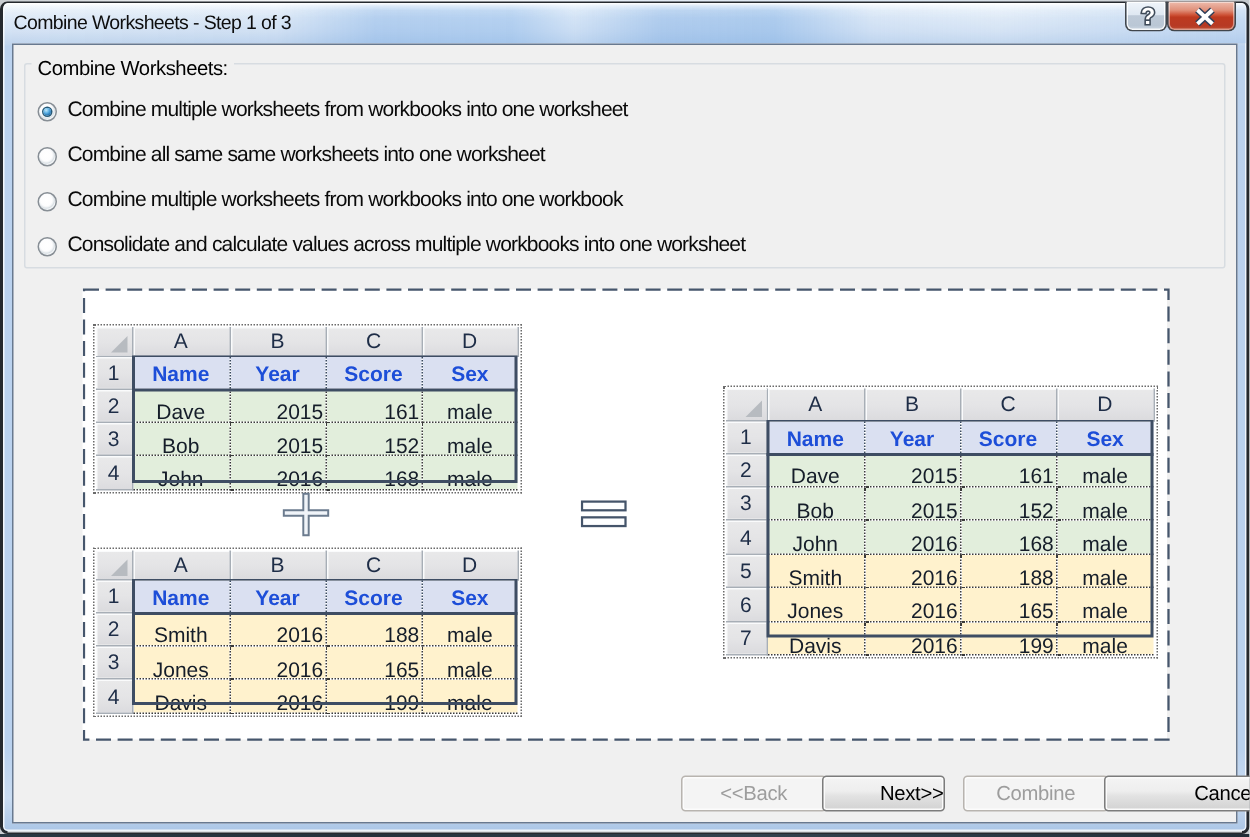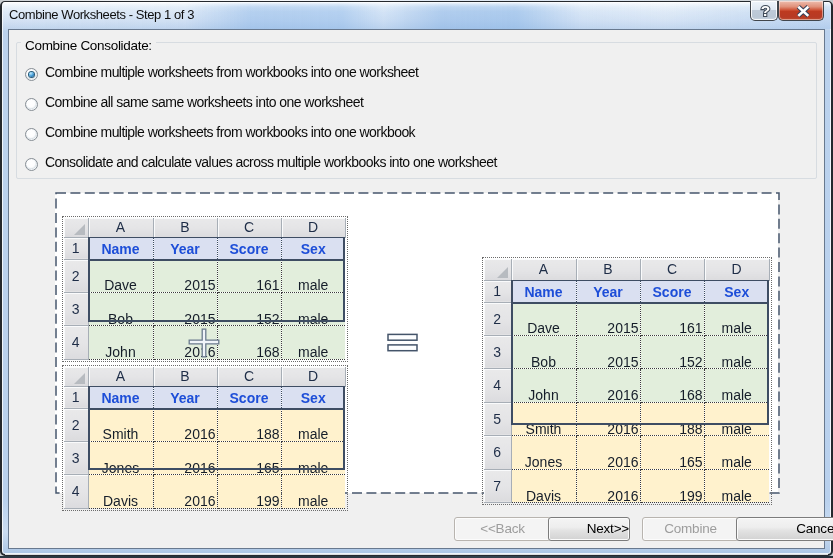--- a/index.html
+++ b/index.html
@@ -64,21 +64,21 @@
     border-right:1px solid #a7aeb6; border-bottom:1px solid #a7aeb6;
     box-shadow: inset 1px 1px 0 #fafbfc;
     color:#1e2d47; font-size:14px; }
   td.corner { position:relative; }
   td.corner .tri { position:absolute; right:3px; bottom:2px; width:0; height:0;
     border-bottom:11px solid #b7bbc0; border-left:11px solid transparent; }
   td.cap { background:#dae0f1; font-weight:bold; color:#1d4ed8; font-size:14px;
     border-right:1px dotted #394a61; padding-top:5.5px; vertical-align:top; line-height:12px; }
   td.green { background:#e2eedc; }
   td.yellow { background:#fff2cd; }
-  td.data { border-right:1px dotted #3a3a3a; border-bottom:1px dotted #3a3a3a; padding-top:21px; vertical-align:top; line-height:11.5px; }
+  td.data { border-right:1px dotted #3a3a3a; border-bottom:1px dotted #3a3a3a; padding-top:10px; vertical-align:top; line-height:11.5px; }
   td.num { text-align:right; padding-right:1px; }
   .navybox { position:absolute; border:2px solid #3e4d63; border-top-width:1px; }
 
   
   .btn { top:517px; width:97px; height:23.5px; border-radius:3px; text-align:center;
     font-size:13.5px; letter-spacing:-0.2px; line-height:22.5px; }
   .btn.on { border:1px solid #7c7c7c; color:#000;
     background:linear-gradient(180deg,#f4f4f4 0%,#eeeeee 42%,#e2e2e2 58%,#d2d2d2 100%);
     box-shadow: inset 0 0 0 1px #fbfbfb; text-align: right; }
   .btn.off { border:1px solid #b8b4af; color:#9d9d9d; background:#f4f4f4;
@@ -100,21 +100,21 @@
     <svg width="44" height="18" style="position:absolute;left:0;top:0">
     <g>
         <path d="M19.3 5.7 L29.3 14.9 M29.3 5.7 L19.3 14.9" stroke="#33415a" stroke-width="4.6"></path>
     <path d="M19.3 5.7 L29.3 14.9 M29.3 5.7 L19.3 14.9" stroke="#ffffff" stroke-width="2.6"></path>
       </g>
   </svg>
   </div>
   <div id="client" class="abs"></div>
 
   <div id="gbox" class="abs"></div>
-  <div id="glabel" class="abs">Combine Consolidate:</div>
+  <div id="glabel" class="abs">Combine Worksheets:</div>
 
   <div class="abs radio sel" style="left:25px; top:68px;"></div>
   <div class="abs rtext" style="left:45px; top:65px;">Combine multiple worksheets from workbooks into one worksheet</div>
   <div class="abs radio" style="left:25px; top:98px;"></div>
   <div class="abs rtext" style="left:45px; top:94.5px;">Combine all same same worksheets into one worksheet</div>
   <div class="abs radio" style="left:25px; top:128px;"></div>
   <div class="abs rtext" style="left:45px; top:124.5px;">Combine multiple worksheets from workbooks into one workbook</div>
   <div class="abs radio" style="left:25px; top:158px;"></div>
   <div class="abs rtext" style="left:45px; top:154.5px;">Consolidate and calculate values across multiple workbooks into one worksheet</div>
 

